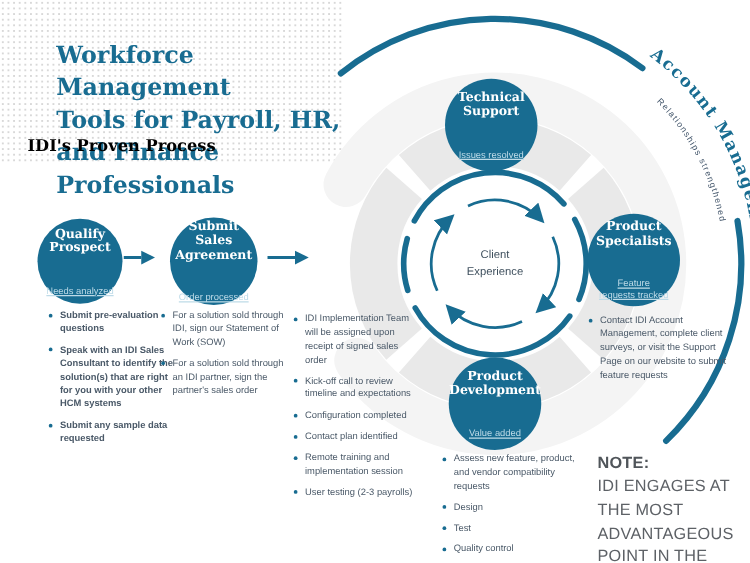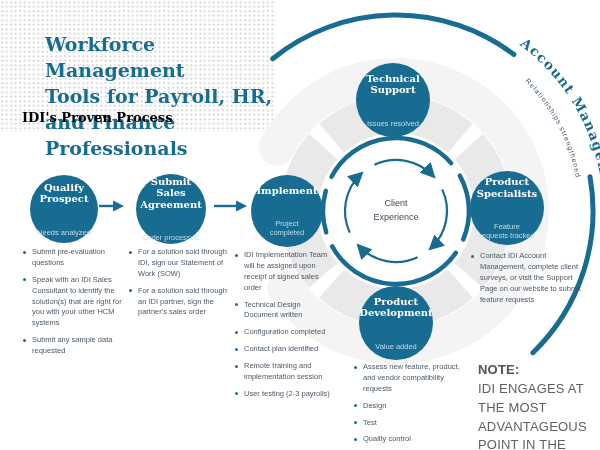--- a/index.html
+++ b/index.html
@@ -15,21 +15,21 @@
   .page-title span{display:block;margin-left:24px;}
   .page-subtitle{position:absolute;left:22px;top:110px;
         font-family:"DejaVu Serif",serif;font-weight:bold;font-size:13px;color:#000000;}
   svg.layer{position:absolute;left:0;top:0;}
   
   .circle{position:absolute;border-radius:50%;background:#186c91;color:#fff;
         display:flex;flex-direction:column;align-items:center;justify-content:center;
         text-align:center;gap:19px;}
   .c-title{font-family:"DejaVu Serif",serif;font-weight:bold;font-size:10px;line-height:1.15;}
   .c-title span{display:block;}
-  .c-sub{font-size:7.5px;line-height:1.2;color:#bedbe8;margin-top:4px;width:56px;}
+  .c-sub{font-size:7.5px;line-height:1.2;color:#bedbe8;margin-top:4px;width:56px;text-decoration:underline;}
   
   ul.blist{position:absolute;list-style:none;margin:0;padding:0;
         font-size:7.5px;line-height:1.45;color:#4a5968;}
   ul.blist li{position:relative;padding-left:10px;margin-bottom:6px;}
   ul.blist li::before{content:"";position:absolute;left:1px;top:3.5px;width:3px;height:3px;
         border-radius:50%;background:#186c91;}
   
   .center-label{position:absolute;left:346px;top:197px;width:100px;text-align:center;
         font-size:9px;line-height:1.5;color:#3d4e5c;}
   .center-label span{display:block;}
@@ -116,27 +116,20 @@
   </div>
 
   <div class="circle" style="left:136px;top:174px;width:70px;height:70px;">
     <div class="c-title">
       <span>Submit Sales</span>
       <span>Agreement</span>
     </div>
     <div class="c-sub">Order processed</div>
   </div>
 
-  <div class="circle" style="left:251px;top:175px;width:72px;height:72px;">
-    <div class="c-title">
-      <span>Implement</span>
-      <span></span>
-    </div>
-    <div class="c-sub">Project completed</div>
-  </div>
 
   <div class="circle" style="left:356px;top:63px;width:74px;height:74px;">
     <div class="c-title">
       <span>Technical</span>
       <span>Support</span>
     </div>
     <div class="c-sub">Issues resolved</div>
   </div>
 
   <div class="circle" style="left:470px;top:171px;width:74px;height:74px;">
@@ -153,32 +146,32 @@
       <span>Development</span>
     </div>
     <div class="c-sub">Value added</div>
   </div>
 
   <div class="center-label">
     <span>Client</span>
     <span>Experience</span>
   </div>
 
-  <ul class="blist" style="left:22px;top:247px;width:104px;">
+  <ul class="blist" style="left:38px;top:247px;width:104px;font-weight:bold;">
       <li>Submit pre-evaluation questions</li>
       <li>Speak with an IDI Sales Consultant to identify the solution(s) that are right for you with your other HCM systems</li>
       <li>Submit any sample data requested</li>
     </ul>
   <ul class="blist" style="left:128px;top:247px;width:100px;">
       <li>For a solution sold through IDI, sign our Statement of Work (SOW)</li>
       <li>For a solution sold through an IDI partner, sign the partner's sales order</li>
     </ul>
   <ul class="blist" style="left:234px;top:250px;width:102px;">
       <li>IDI Implementation Team will be assigned upon receipt of signed sales order</li>
-      <li>Technical Design Document written</li>
+      <li>Kick-off call to review timeline and expectations</li>
       <li>Configuration completed</li>
       <li>Contact plan identified</li>
       <li>Remote training and implementation session</li>
       <li>User testing (2-3 payrolls)</li>
     </ul>
   <ul class="blist" style="left:470px;top:251px;width:118px;">
       <li>Contact IDI Account Management, complete client surveys, or visit the Support Page on our website to submit feature requests</li>
     </ul>
   <ul class="blist" style="left:353px;top:362px;width:112px;">
       <li>Assess new feature, product, and vendor compatibility requests</li>

